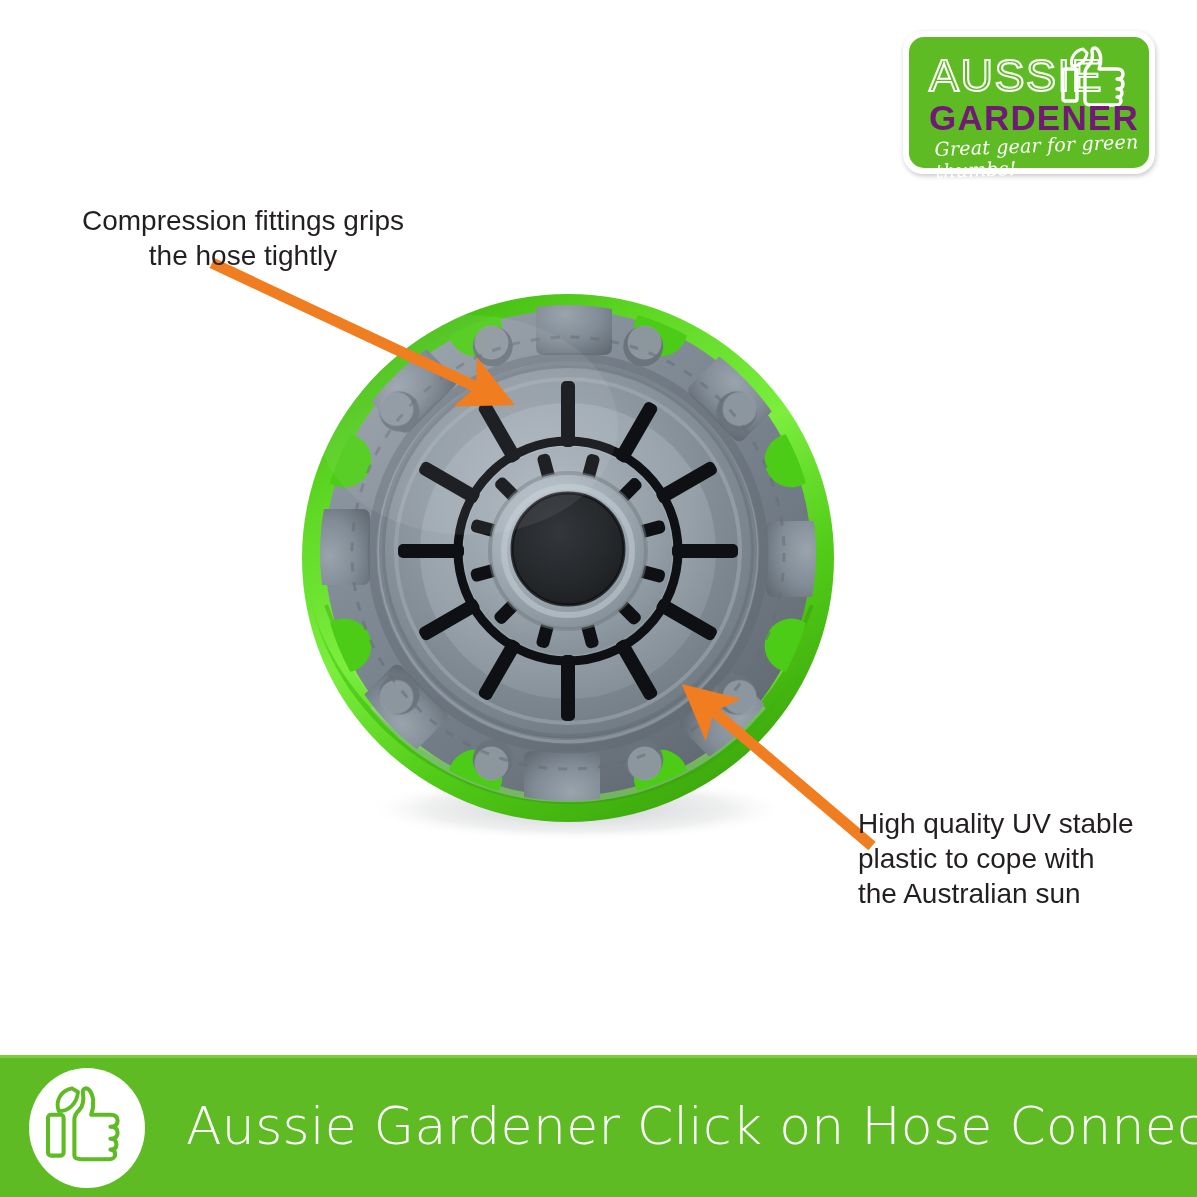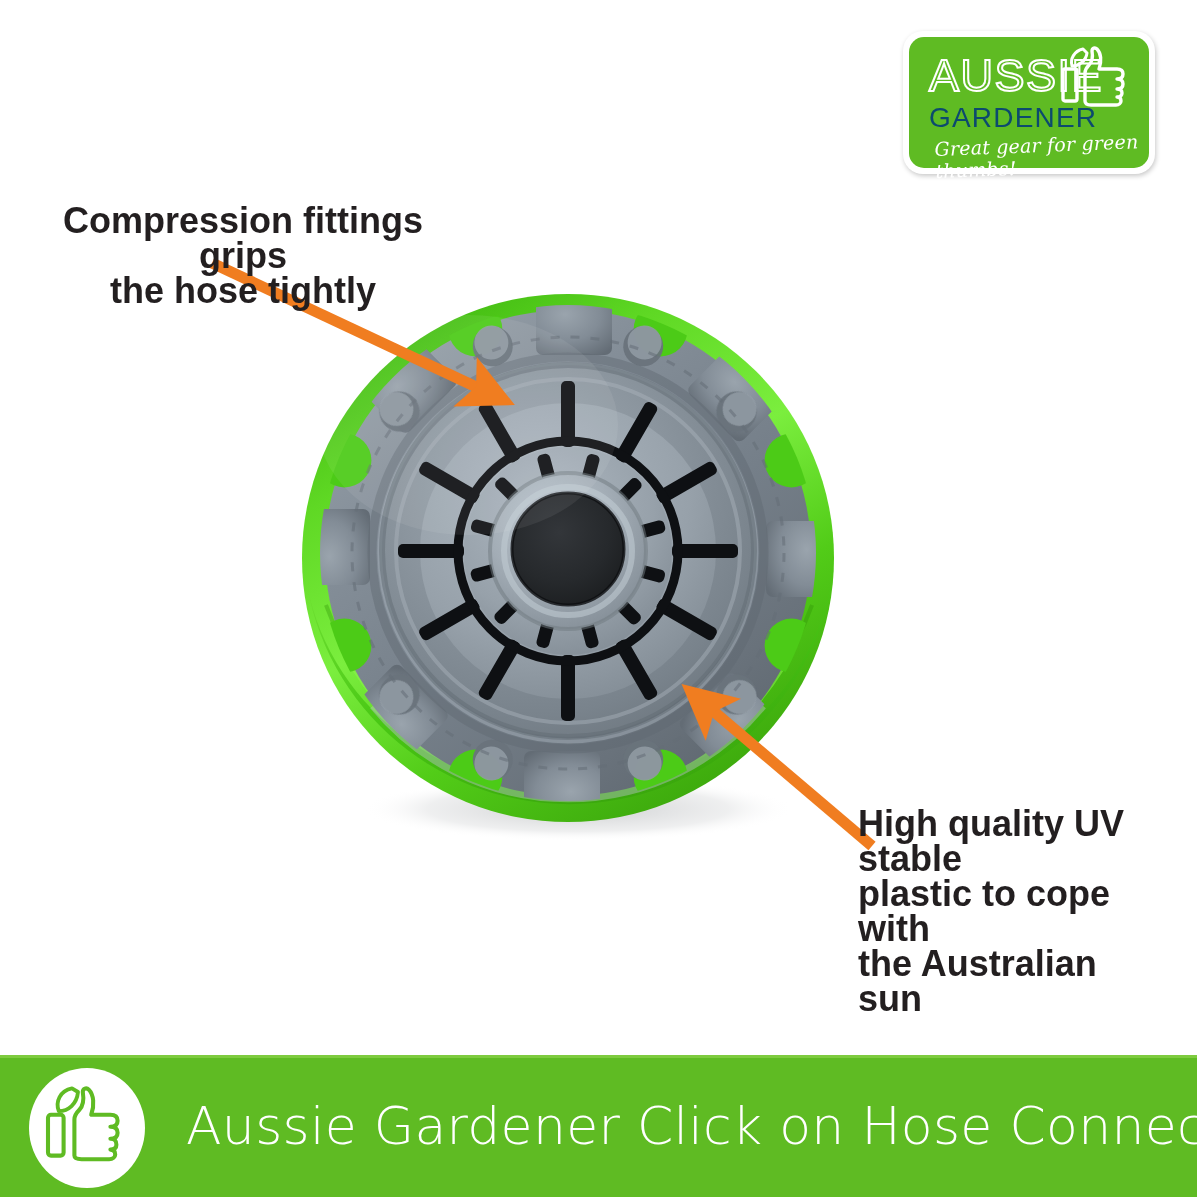--- a/index.html
+++ b/index.html
@@ -62,49 +62,48 @@
     position: absolute;
     left: 152px;
     top: -6px;
     width: 68px;
     height: 62px;
   }
   #logo-gardener-word {
     position: absolute;
     left: 20px;
     top: 62px;
-    font-size: 28px;
+    font-size: 35px;
     line-height: 38px;
-    font-weight: normal;
+    font-weight: bold;
     letter-spacing: 1.2px;
-    color: #0c4a6e;
+    color: #701a75;
   }
   #logo-tagline {
     position: absolute;
     left: 26px;
     top: 101px;
     font-size: 19px;
     line-height: 22px;
     color: #ffffff;
     font-style: italic;
     font-family: "DejaVu Serif", serif;
     letter-spacing: 0.2px;
     transform: rotate(-2.2deg);
     transform-origin: left center;
   }
 
   
   .callout {
     position: absolute;
     color: #231f20;
     font-family: "Liberation Sans", sans-serif;
-    font-size: 36px;
+    font-size: 28px;
     line-height: 35px;
     white-space: pre-line;
-    font-weight: bold;
   }
   #callout-top {
     left: 58px;
     top: 203px;
     width: 370px;
     text-align: center;
   }
   #callout-bottom {
     left: 858px;
     top: 806px;

